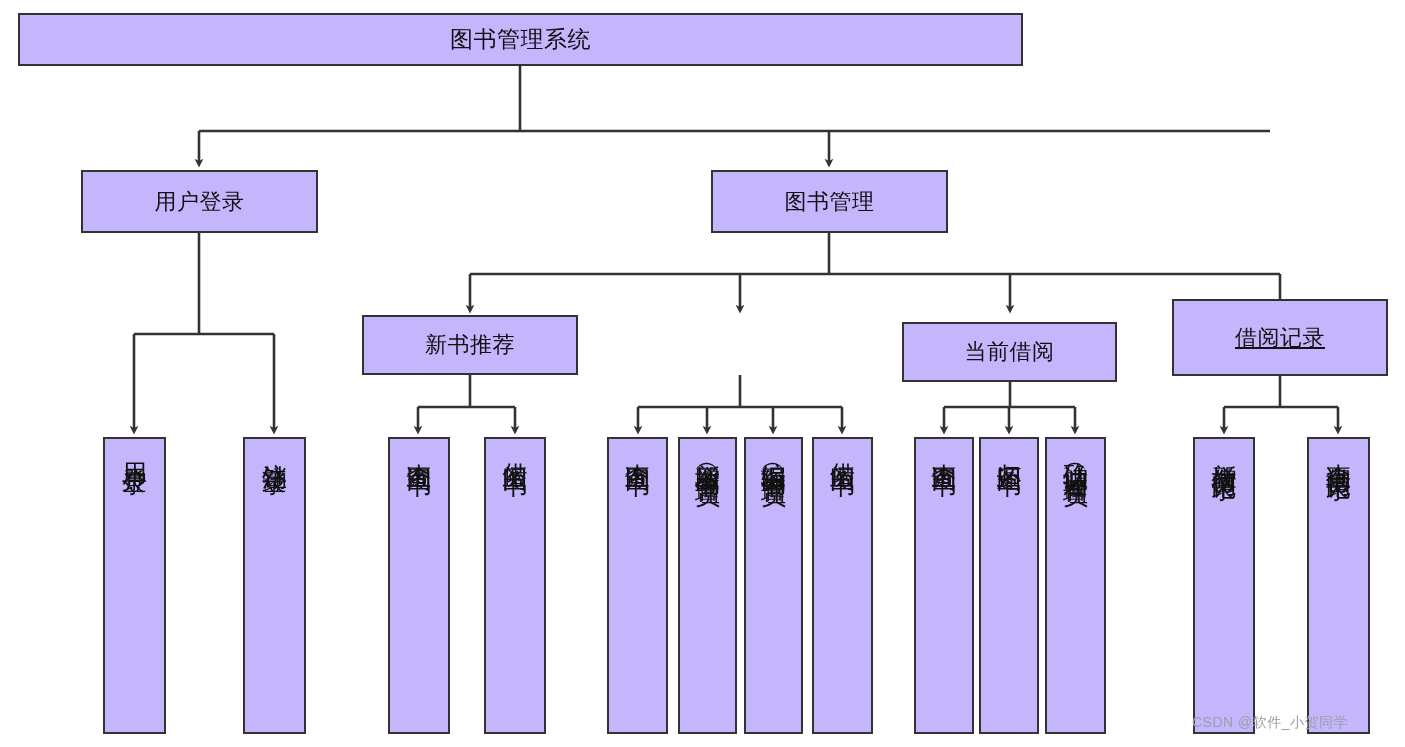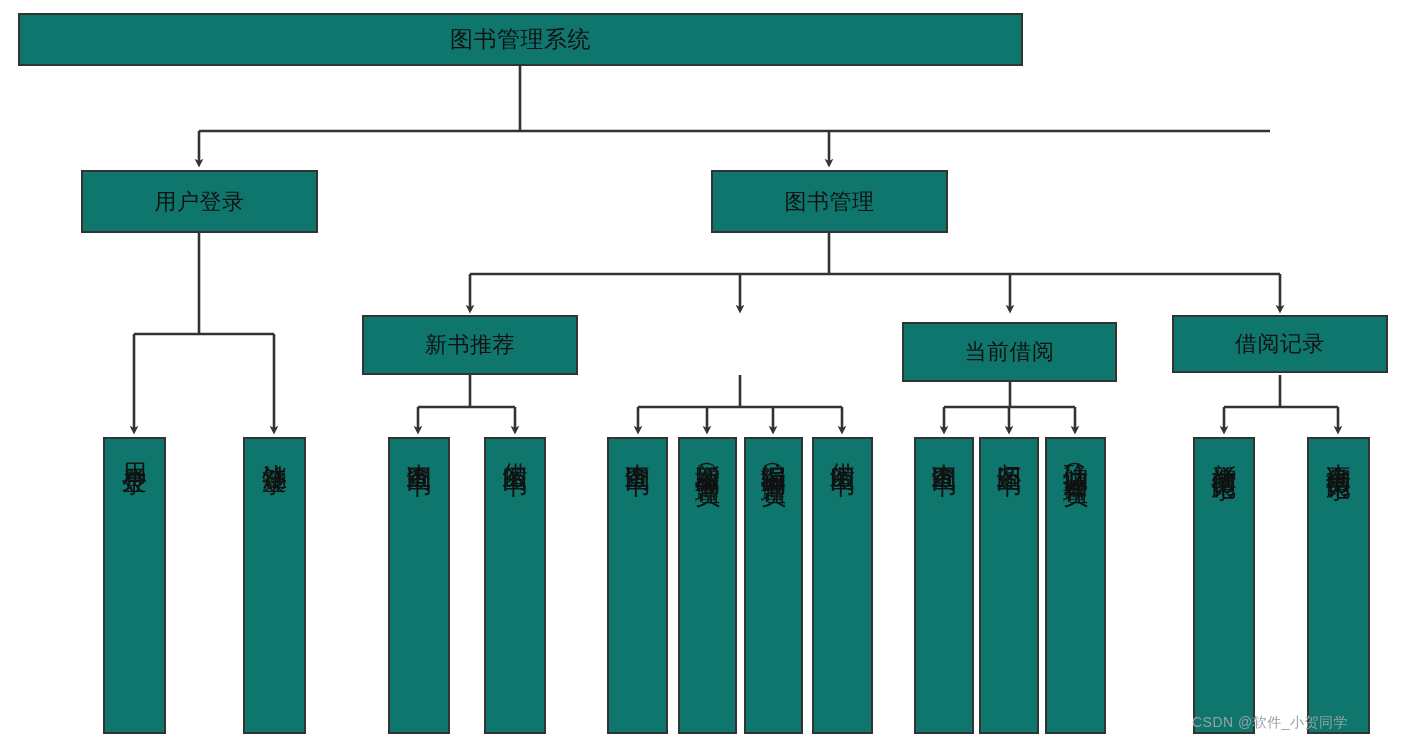--- a/index.html
+++ b/index.html
@@ -21,21 +21,21 @@
     position: absolute;
     left: 0;
     top: 0;
     width: 1405px;
     height: 747px;
   }
   .node {
     position: absolute;
     box-sizing: border-box;
     border: 2px solid #333333;
-    background: #0f766e;
+    background: #c4b5fd;
     display: flex;
     align-items: center;
     justify-content: center;
     color: #111111;
     overflow: hidden;
   }
   .node .label {
     display: block;
     text-align: center;
     line-height: 1.18;
@@ -133,21 +133,21 @@
   <div class="node horiz" style="left:711px; top:170px; width:237px; height:63px;">
     <span class="label">图书管理</span>
   </div>
 
   <div class="node horiz" style="left:362px; top:315px; width:216px; height:60px;">
     <span class="label">新书推荐</span>
   </div>
   <div class="node horiz" style="left:902px; top:322px; width:215px; height:60px;">
     <span class="label">当前借阅</span>
   </div>
-  <div class="node horiz" style="left:1172px; top:315px; width:216px; height:58px;">
+  <div class="node horiz" style="left:1172px; top:299px; width:216px; height:77px;text-decoration:underline;">
     <span class="label">借阅记录</span>
   </div>
 
   <div class="node vert" style="left:103px; top:437px; width:63px; height:297px;">
     <span class="label">用户登录</span>
   </div>
   <div class="node vert" style="left:243px; top:437px; width:63px; height:297px;">
     <span class="label">注销登录</span>
   </div>
 

